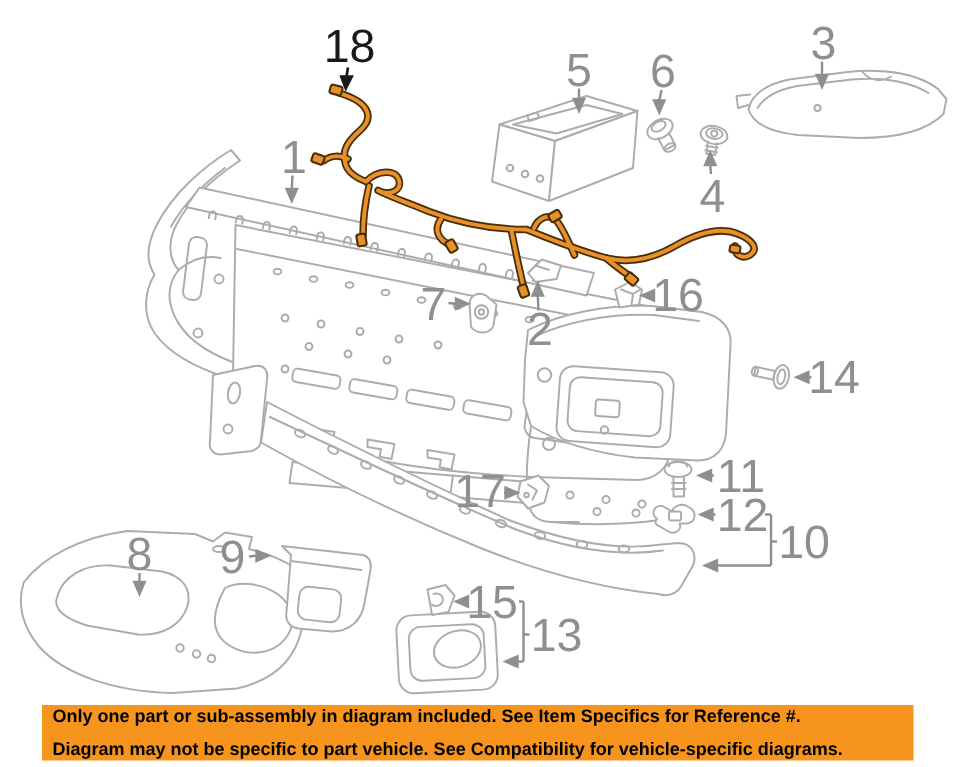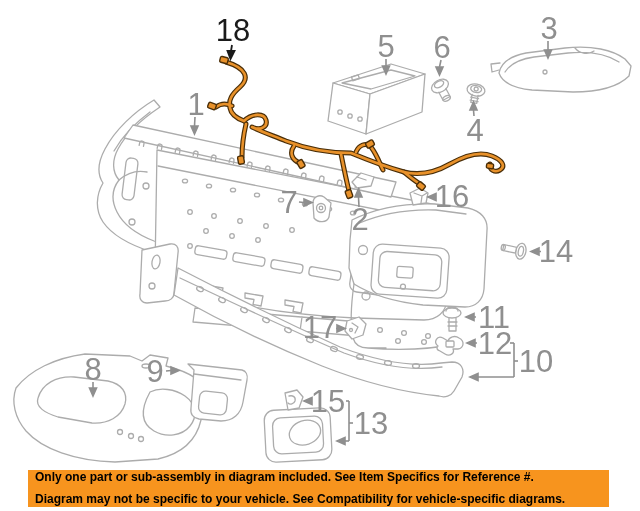--- a/index.html
+++ b/index.html
@@ -333,16 +333,16 @@
     <text x="556" y="262">14</text>
     <text x="328" y="412">15</text>
     <text x="452" y="207">16</text>
     <text x="320" y="338">17</text>
     <text x="233" y="41" fill="#1A1A1A">18</text>
   </g>
 </svg>
 
 <div id="banner" style="background-color: rgb(247, 148, 30); color: rgb(0, 0, 0);">
   <div>Only one part or sub-assembly in diagram included. See Item Specifics for Reference #.</div>
-  <div>Diagram may not be specific to your vehicle. See Compatibility for vehicle-specific diagrams.</div>
+  <div>Diagram may not be specific to part vehicle. See Compatibility for vehicle-specific diagrams.</div>
 </div>
 
 </div>
 
 </body></html>

